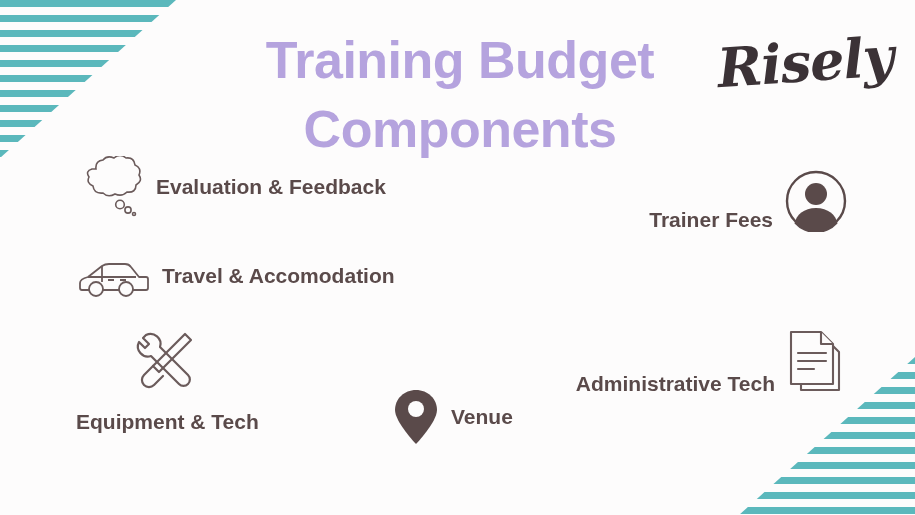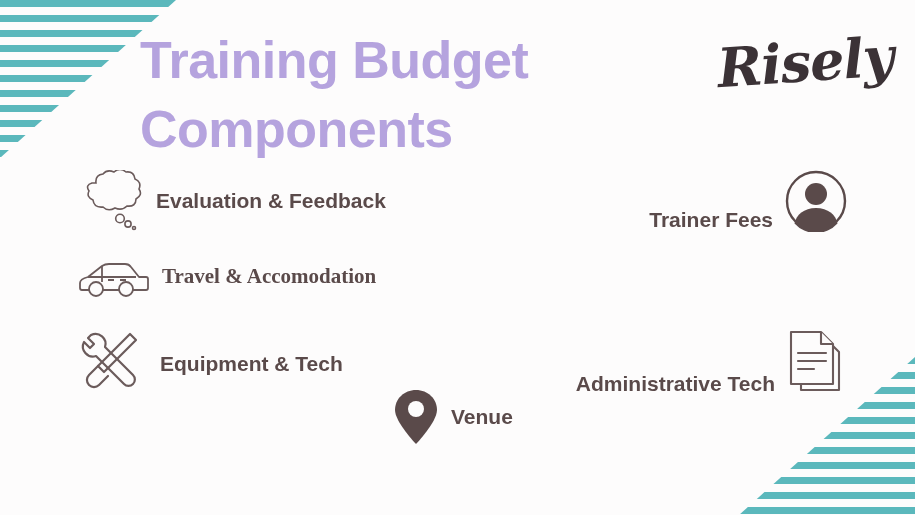--- a/index.html
+++ b/index.html
@@ -46,20 +46,21 @@
     right: 0;
     clip-path: polygon(100% 0, 100% 100%, 0 100%);
   }
 
   
   .title {
     position: absolute;
     top: 26px;
     left: 140px;
     width: 640px;
+    text-align: center;
     color: #b5a3de;
     font-size: 52px;
     line-height: 1.32;
     font-weight: bold;
     letter-spacing: -0.5px;
   }
 
   
   .brand {
     position: absolute;
@@ -88,25 +89,25 @@
   }
   .item.rtl { flex-direction: row; align-items: flex-end; }
   .icon {
     flex: 0 0 auto;
     display: flex;
     align-items: center;
     justify-content: center;
   }
 
   
-  .r1l { top: 170px; left: 80px; }
+  .r1l { top: 156px; left: 80px; }
   .r1r { top: 170px; right: 68px; }
-  .r2l { top: 251px; left: 78px; font-family: Liberation Serif, serif; }
+  .r2l { top: 251px; left: 78px; }
   .r2r { top: 251px; right: 68px; }
-  .r3l { top: 330px; left: 76px; }
+  .r3l { top: 330px; left: 76px; flex-direction: column; }
   .r3r { top: 330px; right: 70px; }
   .r4c { top: 388px; left: 393px; }
 
   .lbl { display: inline-block; }
 </style>
 </head>
 <body>
 
 <div class="slide">
 

